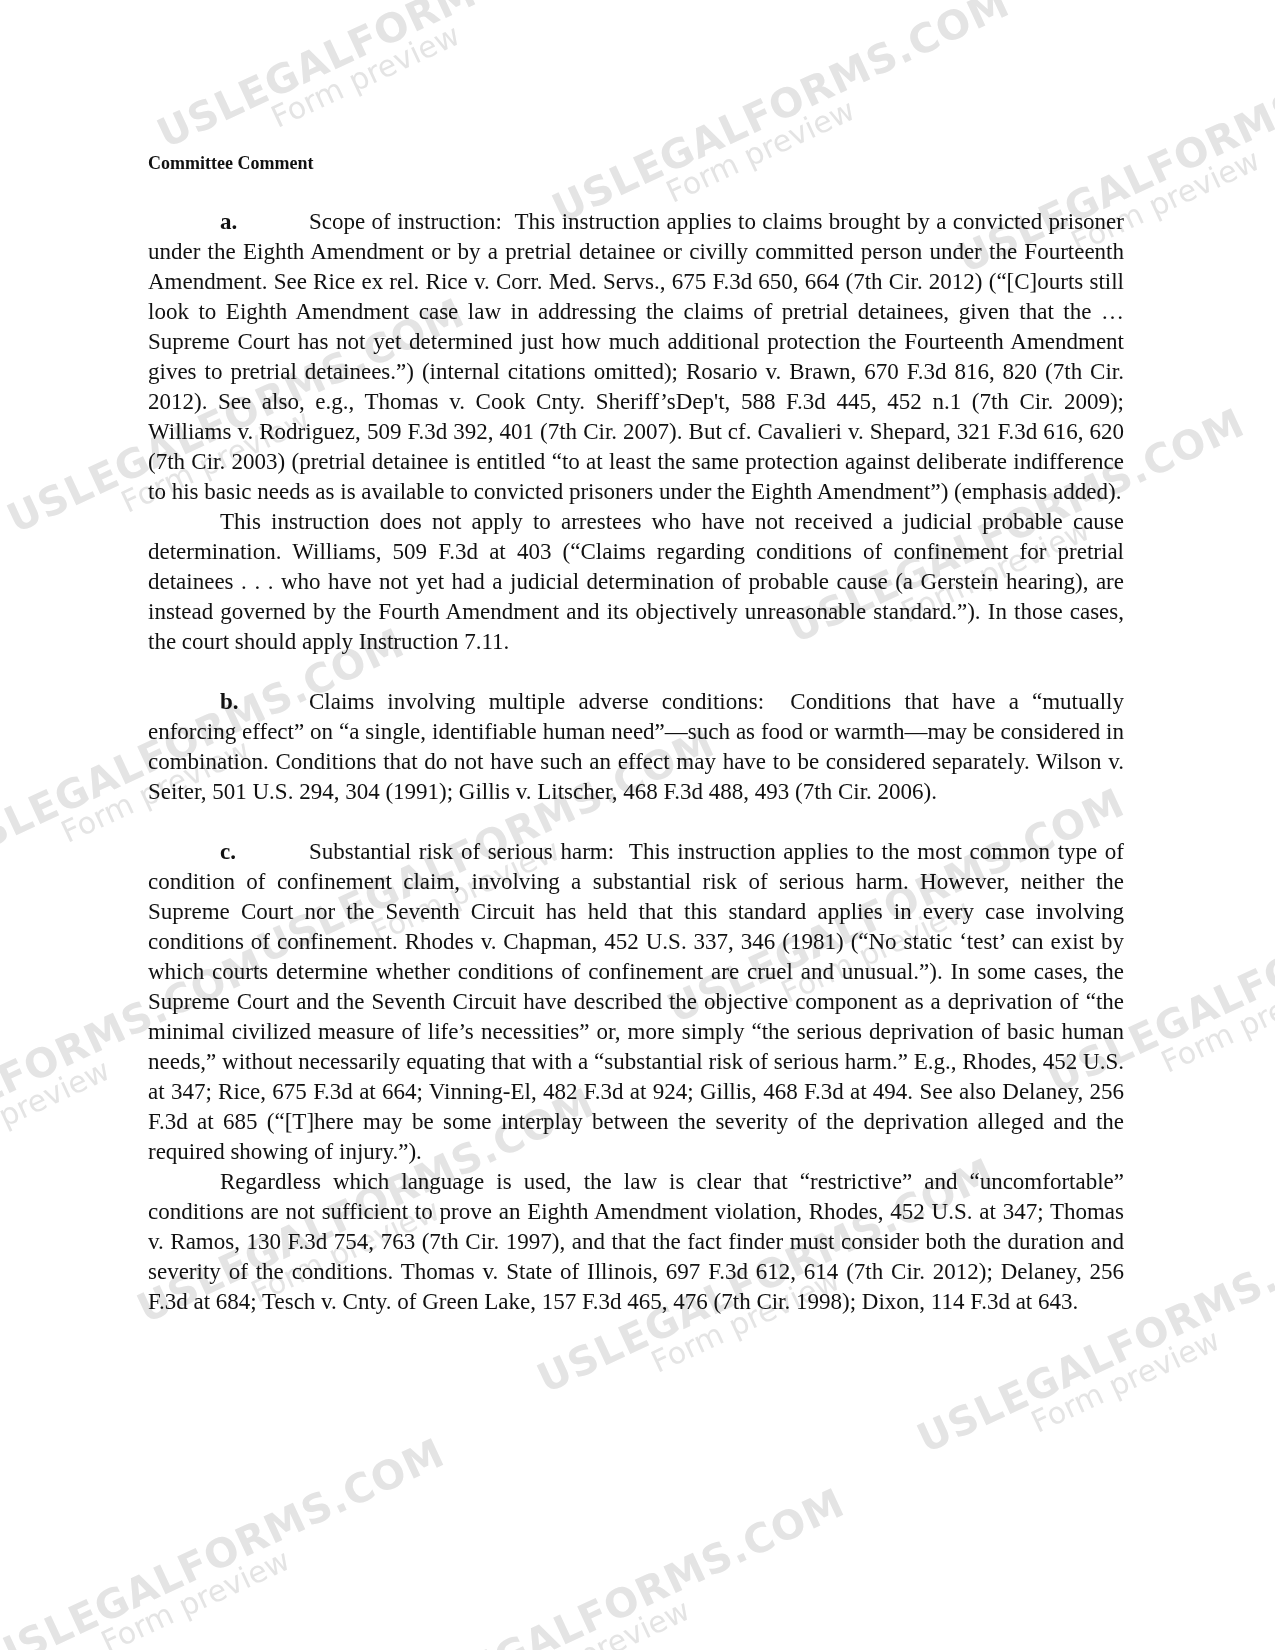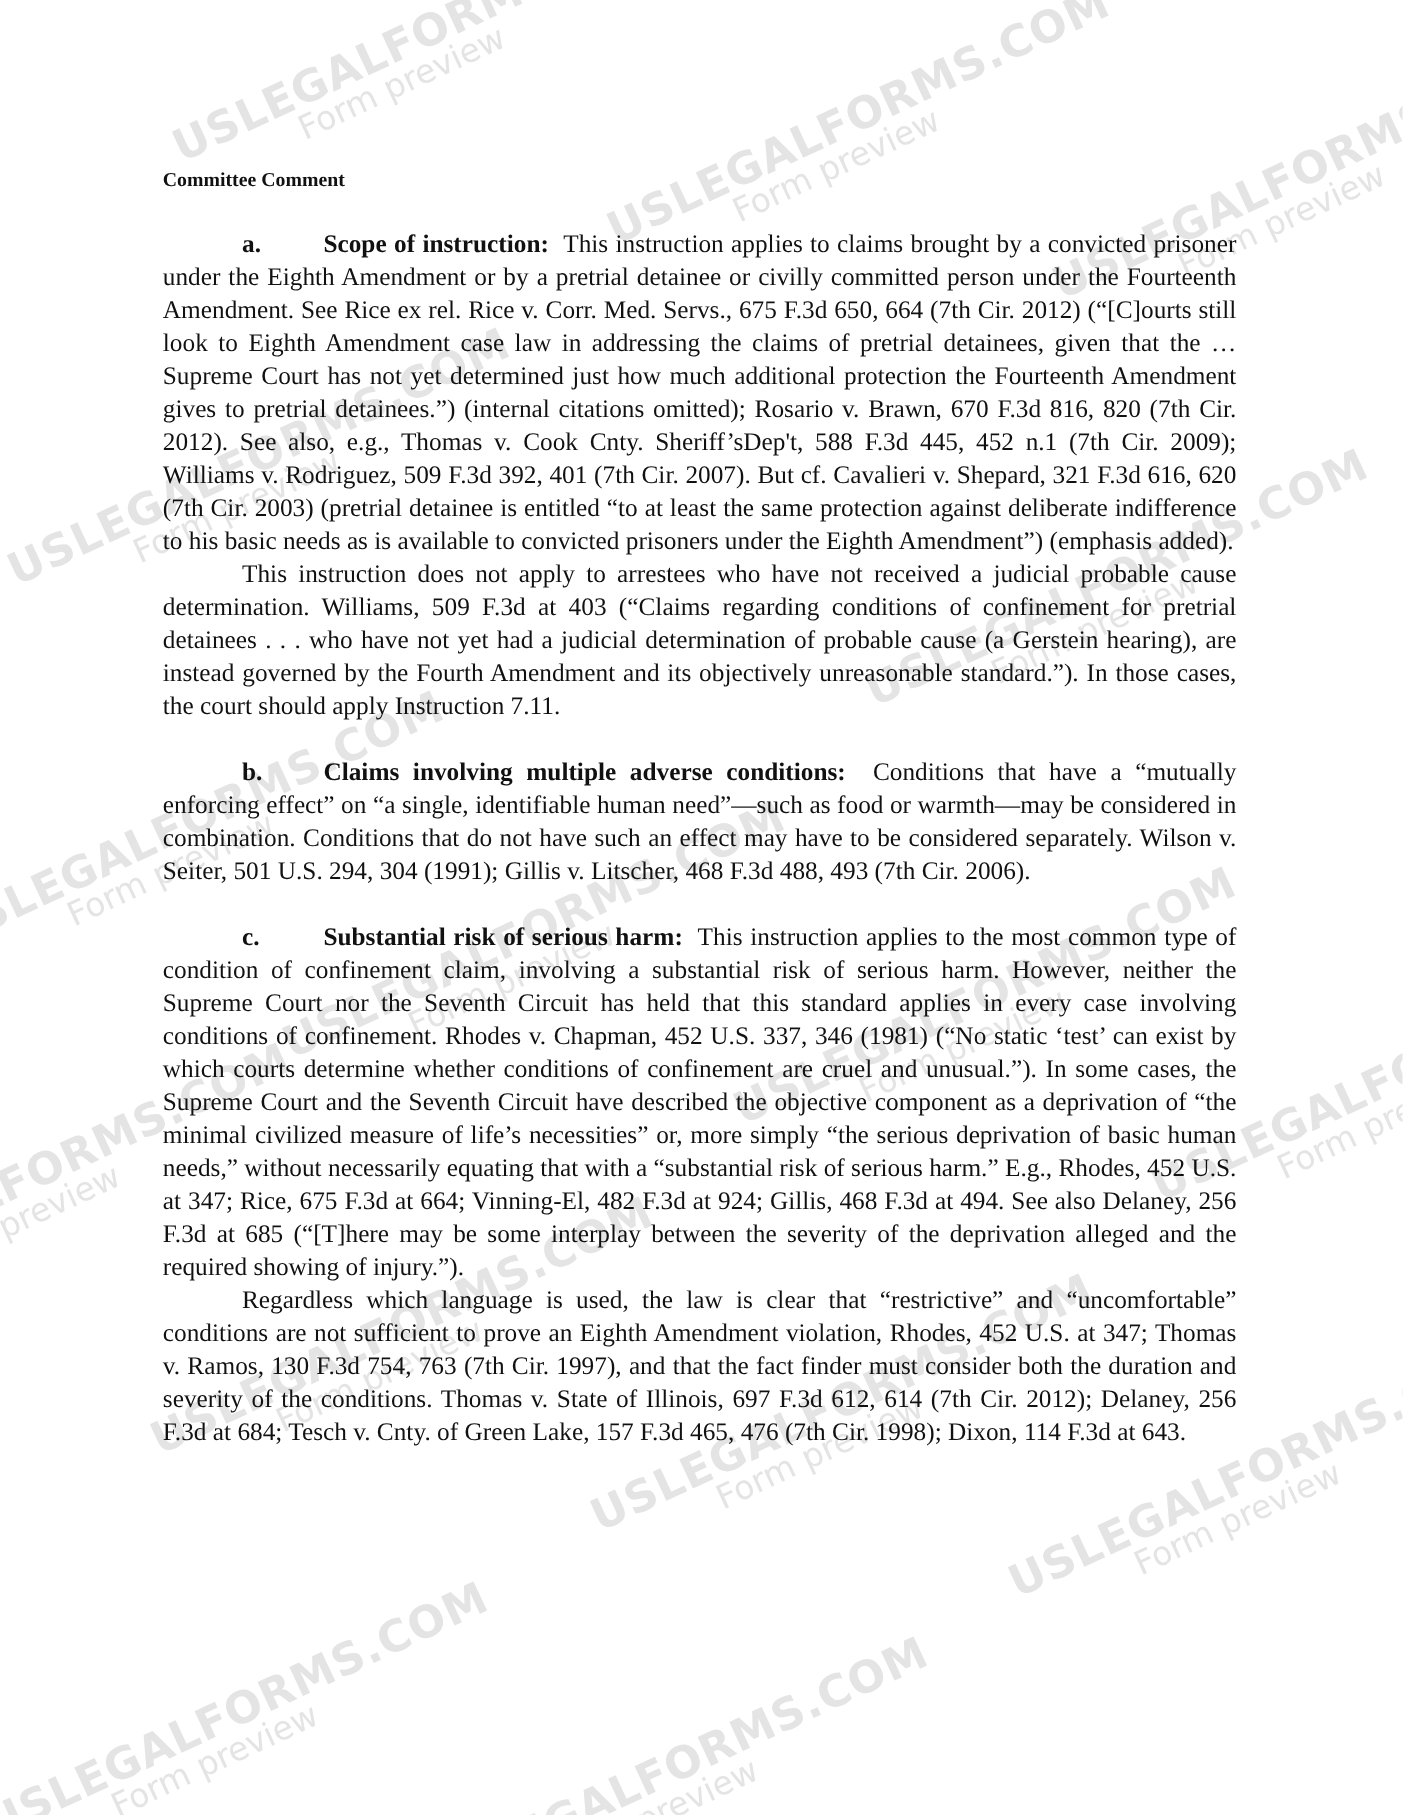--- a/index.html
+++ b/index.html
@@ -5,21 +5,21 @@
   html,body{margin:0;padding:0;background:#fff;}
   body{width:1275px;height:1650px;position:relative;overflow:hidden;font-family:"Liberation Serif",serif;color:#111;}
   .wm{position:absolute;transform:rotate(-25deg);transform-origin:left top;color:#e4e4e4;font-family:"DejaVu Sans",sans-serif;pointer-events:none;white-space:nowrap;}
   .wm .big{font-weight:bold;font-size:40px;letter-spacing:1px;display:block;}
   .wm .small{font-size:30px;display:block;margin-left:110px;margin-top:-8px;}
   .page{position:absolute;left:148px;top:148px;width:976px;font-size:23px;line-height:30px;}
   h1{text-align:left;font-size:18px;font-weight:bold;margin:0 0 29px 0;line-height:30px;}
   p{margin:0;text-align:justify;}
   .ind{text-indent:72px;}
   .lbl{font-weight:bold;display:inline-block;width:74px;text-indent:0;}
-  .head{font-weight:bold;}
+  .head{font-weight:normal;margin-left:15px;}
   .gap{height:30px;}
 </style>
 </head>
 <body>
 
 <div class="wm" style="left:150px;top:115px;">
     <span class="big">USLEGALFORMS.COM</span>
     <span class="small">Form preview</span>
   </div>
 <div class="wm" style="left:545px;top:190px;">

